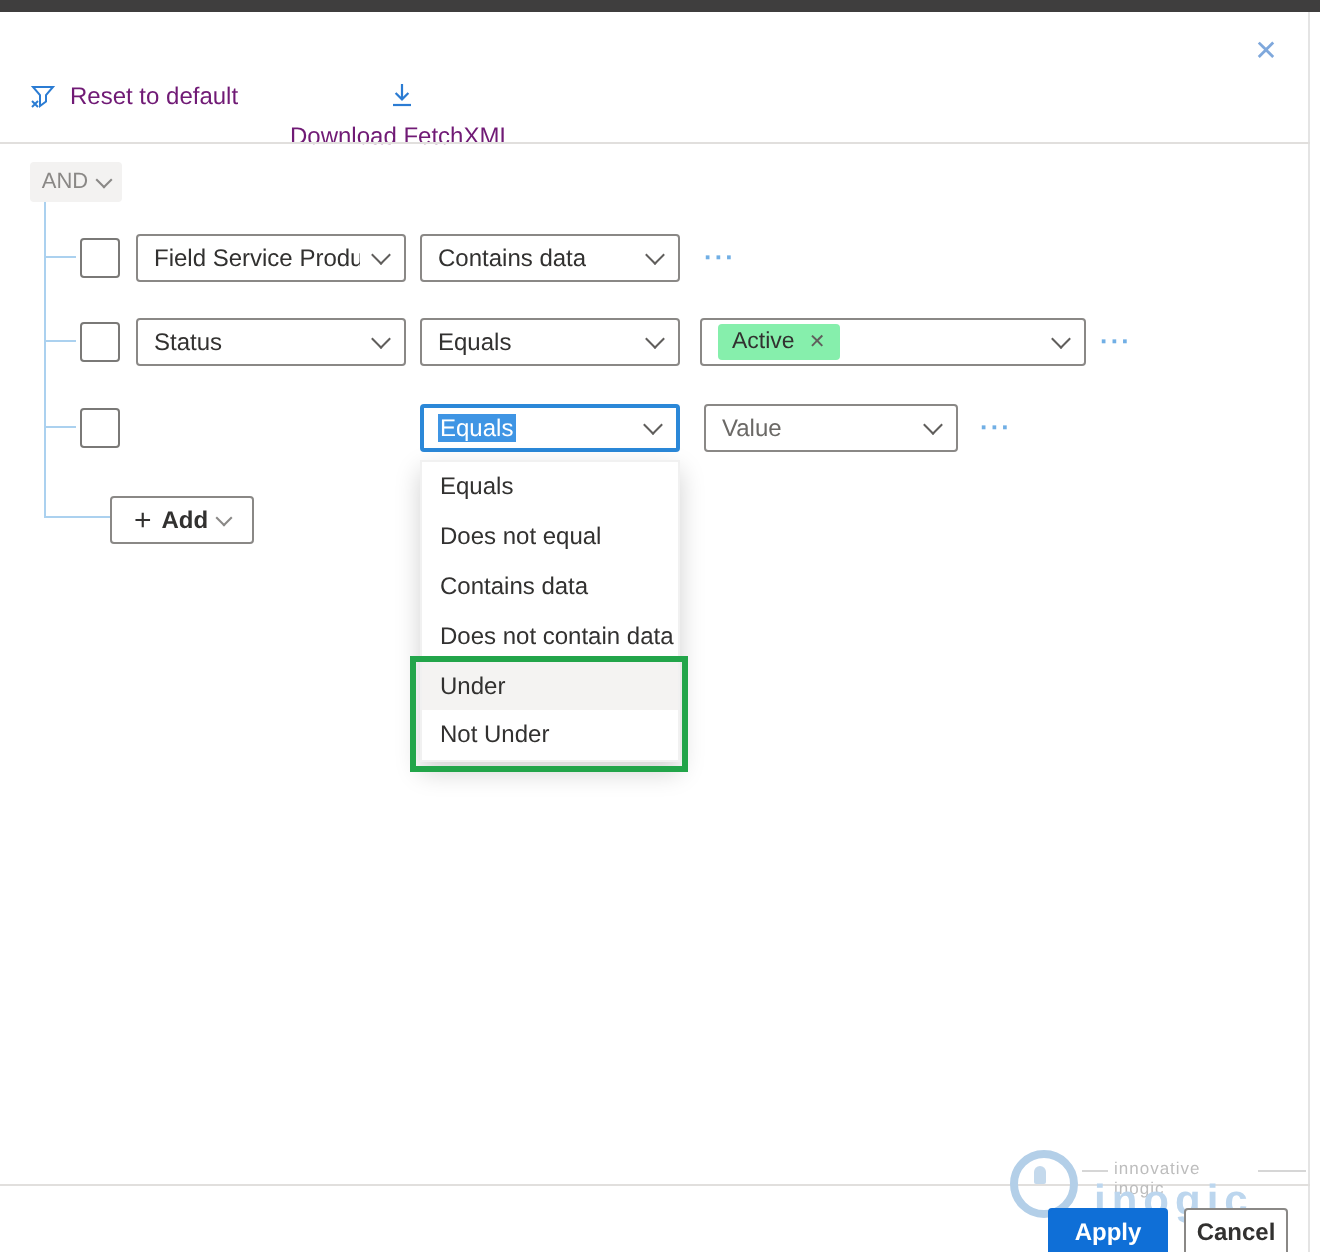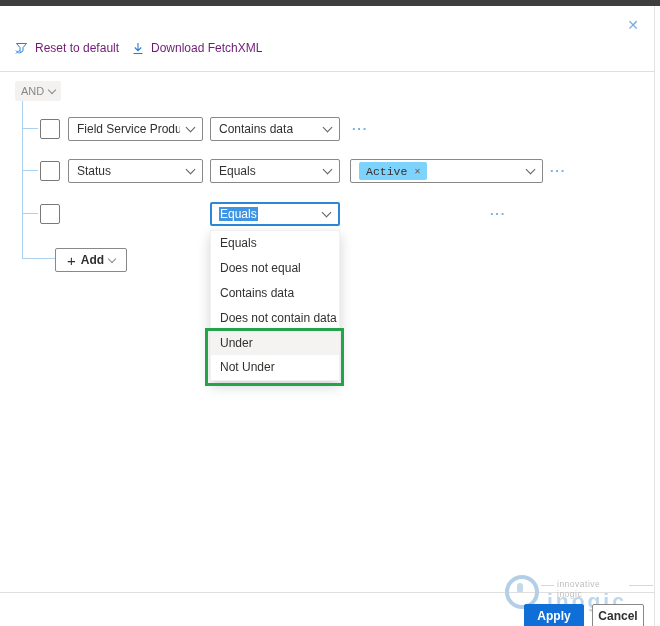--- a/index.html
+++ b/index.html
@@ -5,40 +5,40 @@
   html,body{margin:0;padding:0;background:#fff;}
   .screen{position:relative;width:660px;height:626px;background:#ffffff;overflow:hidden;
           font-family:"Liberation Sans",sans-serif;color:#323130;}
   .topbar{position:absolute;left:0;top:0;width:660px;height:6px;background:#3f3e3e;}
   .right-edge{position:absolute;left:654px;top:6px;width:1px;height:620px;background:#e4e4e4;}
   .title{position:absolute;left:15px;top:16px;font-size:15px;font-weight:bold;color:#242424;}
   .close{position:absolute;left:624px;top:16px;width:18px;height:18px;color:#7fa8dc;font-size:14px;
          display:flex;align-items:center;justify-content:center;cursor:pointer;}
   .tb-item{position:absolute;top:41px;display:flex;align-items:center;gap:7px;font-size:12px;color:#701a75;cursor:pointer;}
   .tb-reset{left:15px;}
-  .tb-dl{left:132px;}
+  .tb-dl{left:145px;flex-direction:column;}
   .divider{position:absolute;left:0;width:655px;height:1px;background:#e1dfdd;}
   .div-top{top:71px;}
   .div-bottom{top:592px;}
   .and-pill{position:absolute;left:15px;top:81px;width:46px;height:20px;background:#f3f2f1;border-radius:2px;
             display:flex;align-items:center;justify-content:center;gap:5px;font-size:11px;color:#8a8886;cursor:pointer;}
   .tree{position:absolute;background:#abd1ef;}
   .chev{width:6px;height:6px;border-right:1px solid #605e5c;border-bottom:1px solid #605e5c;
         transform:rotate(45deg);margin-top:-3px;flex:none;}
   .chev.sm{width:5px;height:5px;border-color:#8a8886;}
   .checkbox{position:absolute;width:18px;height:18px;border:1px solid #7a7977;border-radius:2px;background:#fff;cursor:pointer;}
   .select{position:absolute;height:24px;border:1px solid #8a8886;border-radius:2px;background:#fff;
           display:flex;align-items:center;font-size:12px;color:#323130;padding:0 22px 0 8px;box-sizing:border-box;cursor:pointer;}
   .select .chev{position:absolute;right:8px;}
   .select .txt{white-space:nowrap;overflow:hidden;}
   .select.focused{border:2px solid #2b88d8;padding-left:7px;}
   .sel-highlight{background:#3f95e4;color:#fff;padding:0 1px;}
   .placeholder{color:#6b6966;}
-  .tag{display:flex;align-items:center;gap:7px;background:#7dd3fc;border-radius:2px;height:18px;
-       padding:0 7px;font-size:11.5px;color:#323130;font-family:Liberation Mono, monospace;}
+  .tag{display:flex;align-items:center;gap:7px;background:#86efac;border-radius:2px;height:18px;
+       padding:0 7px;font-size:11.5px;color:#323130;}
   .tag .x{color:#605e5c;font-size:10px;cursor:pointer;}
   .more{position:absolute;color:#71afe5;font-size:13px;font-weight:bold;letter-spacing:1px;cursor:pointer;line-height:10px;}
   .add-btn{position:absolute;left:55px;top:248px;width:70px;height:22px;border:1px solid #8a8886;border-radius:2px;
            background:#fff;display:flex;align-items:center;justify-content:center;gap:5px;font-size:12px;
            font-weight:bold;color:#323130;cursor:pointer;}
   .add-btn .plus{font-weight:normal;font-size:15px;color:#323130;line-height:1;}
   .dropdown{position:absolute;left:210px;top:230px;width:128px;background:#fff;z-index:5;
             border:1px solid #f1f1f1;box-shadow:0 5px 12px rgba(0,0,0,.18);}
   .dd-item{height:24.8px;display:flex;align-items:center;padding-left:9px;font-size:12px;color:#323130;cursor:pointer;}
   .dd-item.hover{background:#f4f3f2;text-align:right;}
@@ -128,20 +128,24 @@
     </span>
     <span class="chev"></span>
   </div>
   <div class="more" style="left:550px;top:166px;">···</div>
 
   <div class="checkbox" style="left:40px;top:204px;"></div>
   <div class="select focused" style="left:210px;top:202px;width:130px;">
     <span class="txt sel-highlight">Equals</span>
     <span class="chev"></span>
   </div>
+  <div class="select" style="left:352px;top:202px;width:127px;">
+    <span class="txt placeholder">Value</span>
+    <span class="chev"></span>
+  </div>
   <div class="more" style="left:490px;top:209px;">···</div>
 
   <div class="add-btn">
     <span class="plus">+</span>
     <span>Add</span>
     <span class="chev sm"></span>
   </div>
 
   <div class="dropdown">
     <div class="dd-item">Equals</div>

